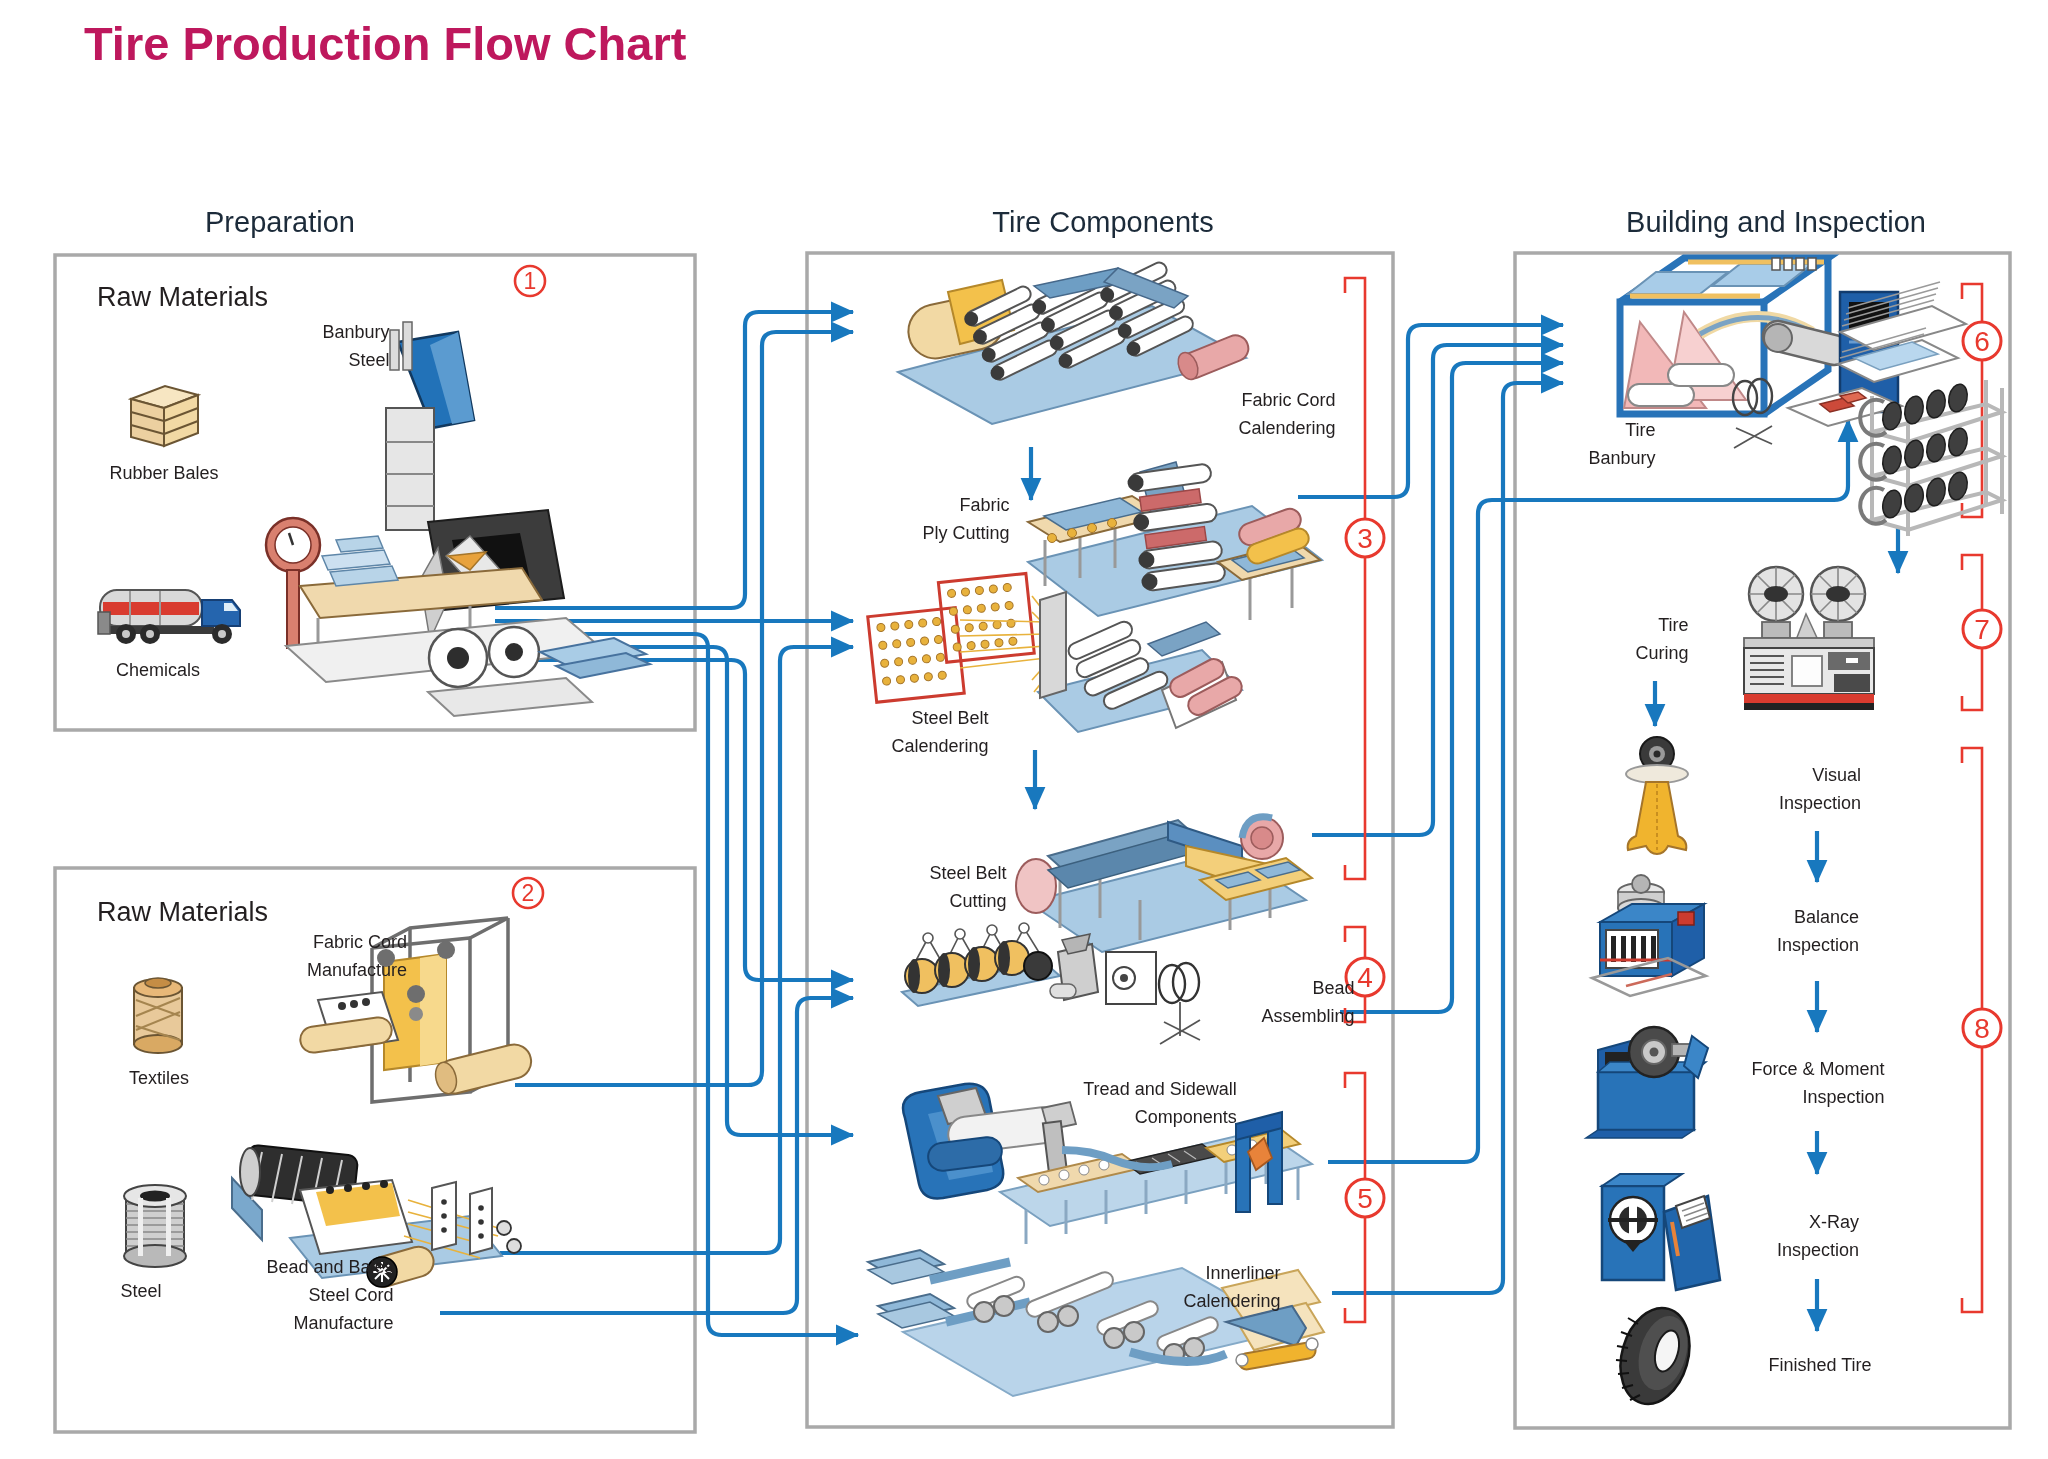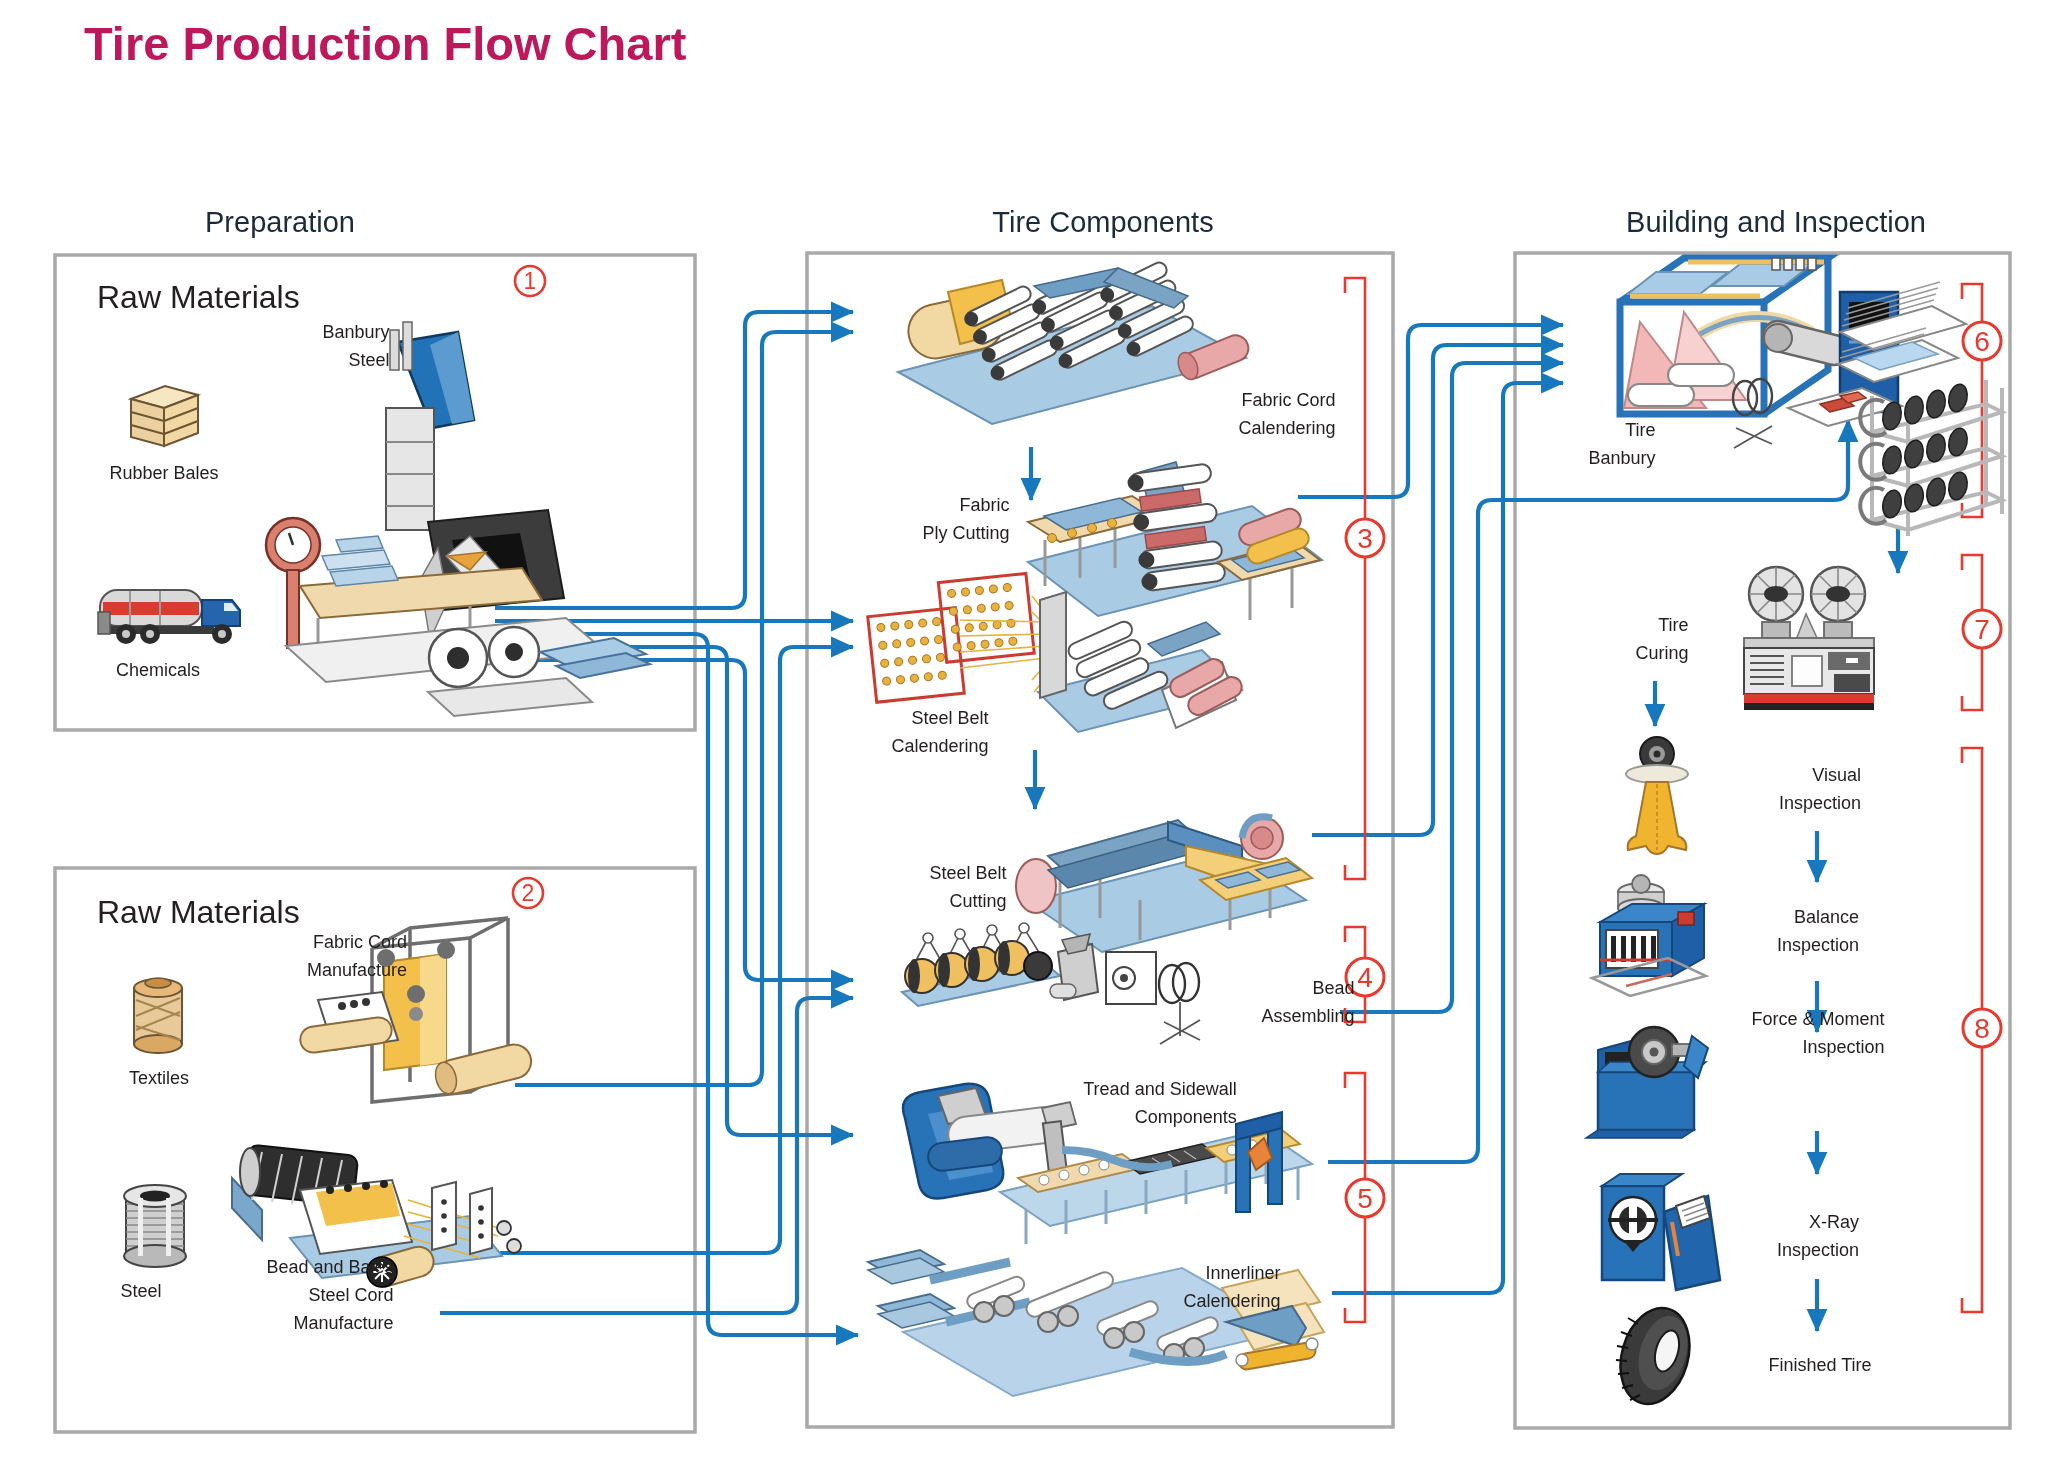--- a/index.html
+++ b/index.html
@@ -8,21 +8,21 @@
   svg.art{position:absolute;left:0;top:0}
   .flow{fill:none;stroke:#1878be;stroke-width:4.2;stroke-linecap:butt}
   .redbr{fill:none;stroke:#e8392e;stroke-width:2.6}
   .numc{fill:#ffffff;stroke:#e8392e;stroke-width:3}
   .numc2{fill:#ffffff;stroke:#e8392e;stroke-width:2.6}
   .numt{fill:#e8392e;font-size:28px;text-anchor:middle;font-family:"Liberation Sans",sans-serif}
   .numt2{fill:#e8392e;font-size:23px;text-anchor:middle;font-family:"Liberation Sans",sans-serif}
   .box{fill:#ffffff;stroke:#a9a9a9;stroke-width:3.5}
   .lbl{position:absolute;transform:translateX(-50%);text-align:right;font-size:18px;line-height:28px;white-space:nowrap;color:#231f20}
   .lbl.left{transform:none;text-align:left}
-  .lbl.rm{font-size:32px}
+  .lbl.rm{font-size:27px}
   .title{position:absolute;left:84px;top:16px;font-size:47px;font-weight:700;color:#be185d;white-space:nowrap}
   .hdr{position:absolute;transform:translateX(-50%);font-size:29px;color:#1c2b3a;white-space:nowrap}
 </style>
 </head>
 <body>
 
 <div class="stage">
 
 <svg class="art" width="2048" height="1459" viewBox="0 0 2048 1459">
   <defs>
@@ -807,21 +807,21 @@
   <div>Curing</div>
 </div>
 <div class="lbl" style="left:1820px;top:761px">
   <div>Visual</div>
   <div>Inspection</div>
 </div>
 <div class="lbl" style="left:1818px;top:903px">
   <div>Balance</div>
   <div>Inspection</div>
 </div>
-<div class="lbl" style="left:1818px;top:1005px">
+<div class="lbl" style="left:1818px;top:1055px">
   <div>Force &amp; Moment</div>
   <div>Inspection</div>
 </div>
 <div class="lbl" style="left:1818px;top:1208px">
   <div>X-Ray</div>
   <div>Inspection</div>
 </div>
 <div class="lbl" style="left:1820px;top:1351px">Finished Tire</div>
 
 </div>

